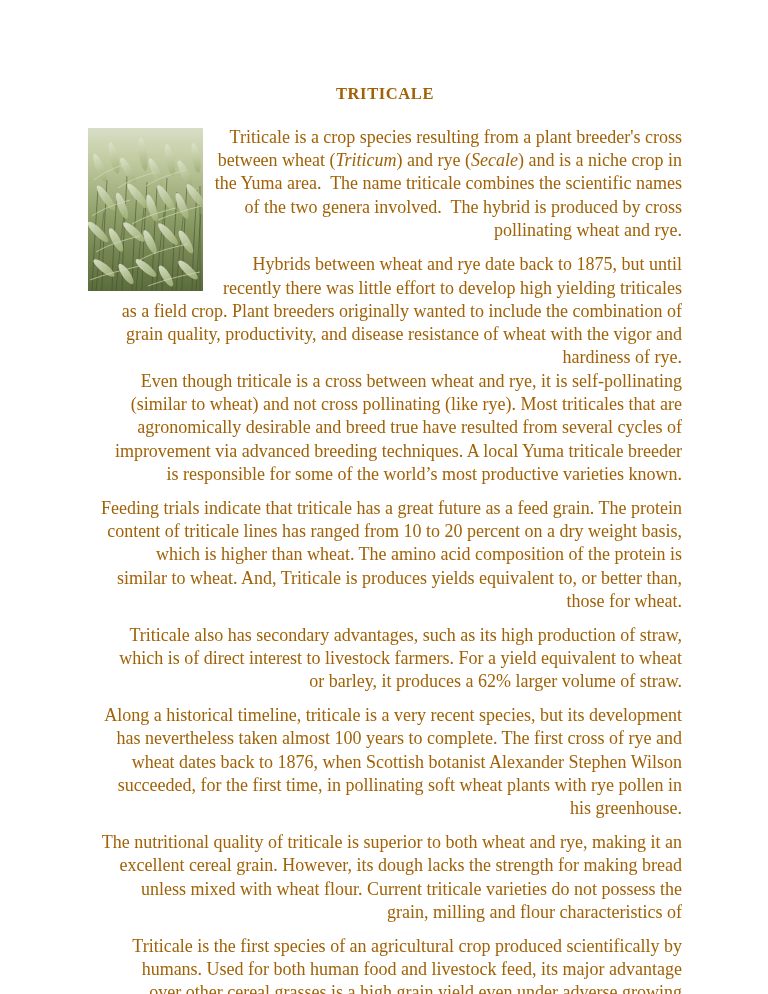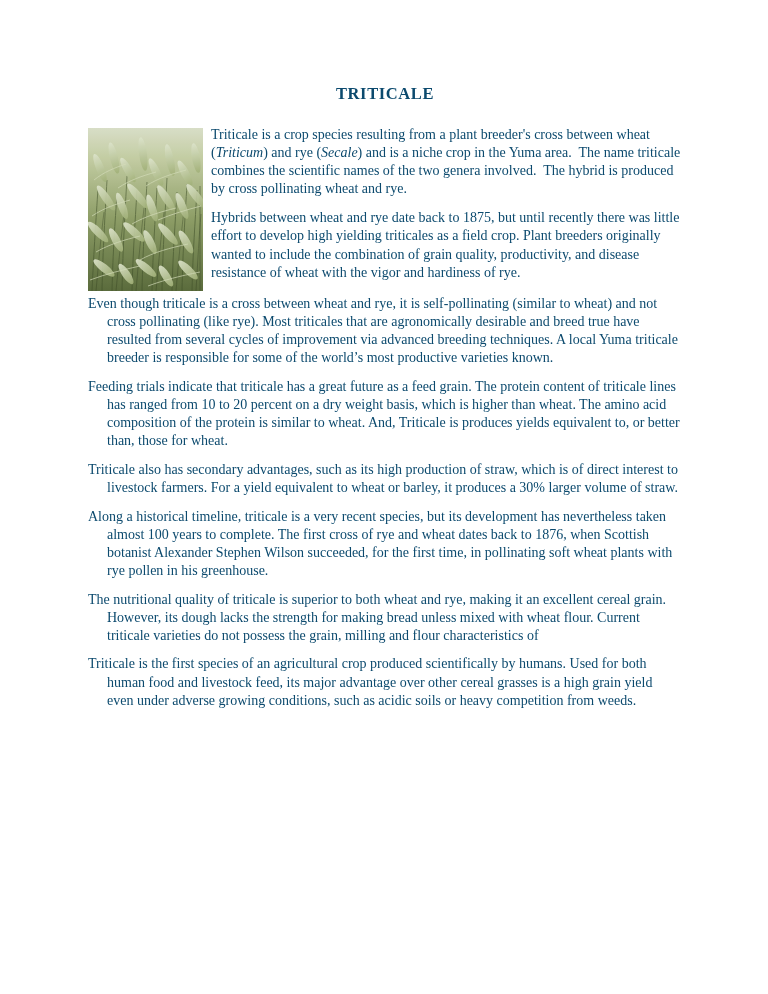--- a/index.html
+++ b/index.html
@@ -7,21 +7,21 @@
     padding: 0;
     background: #ffffff;
   }
   .page {
     position: relative;
     width: 768px;
     height: 994px;
     background: #ffffff;
     overflow: hidden;
     font-family: "Liberation Serif", "DejaVu Serif", serif;
-    color: #0c4a6e;
+    color: #a16207;
     box-sizing: border-box;
   }
   .content {
     position: absolute;
     left: 88px;
     top: 84px;
     width: 594px;
   }
   .doc-title {
     font-size: 16.5px;
@@ -39,23 +39,23 @@
     overflow: hidden;
     position: relative;
   }
   .field-photo {
     width: 100%;
     height: 100%;
     display: block;
   }
   p.body-par {
     margin: 0 0 10.5px 0;
-    font-size: 14px;
+    font-size: 18px;
     line-height: 1.295;
-    text-align: left;
+    text-align: right;
     padding-left: 19px;
     text-indent: -19px;
     hyphens: manual;
   }
   p.flow-par {
     padding-left: 0;
     text-indent: 0;
     margin-bottom: 11px;
   }
   p.body-par:last-child {
@@ -165,21 +165,21 @@
       <p class="body-par flow-par">Hybrids between wheat and rye date back to 1875, but until recently there was little effort to develop high yielding triticales as a field crop.  Plant breeders originally wanted to include the combination of grain quality, productivity, and disease resistance of wheat with the vigor and hardiness of rye.</p>
 
     </div>
 
     <p class="body-par">Even though triticale is a cross between wheat and rye, it is self-pollinating (similar to wheat) and not cross pollinating (like rye).  Most triticales that are agronomically desirable and breed true have resulted from several cycles of improvement via advanced breeding techniques.  A local Yuma triticale breeder is responsible for some of the world’s most productive varieties known.</p>
 
 
     <p class="body-par">Feeding trials indicate that triticale has a great future as a feed grain.  The protein content of triticale lines has ranged from 10 to 20 percent on a dry weight basis, which is higher than wheat.  The amino acid composition of the protein is similar to wheat.  And, Triticale is produces yields equivalent to, or better than, those for wheat.</p>
 
 
-    <p class="body-par">Triticale also has secondary advantages, such as its high production of straw, which is of direct interest to livestock farmers.  For a yield equivalent to wheat or barley, it produces a 30% larger volume of straw.</p>
+    <p class="body-par">Triticale also has secondary advantages, such as its high production of straw, which is of direct interest to livestock farmers.  For a yield equivalent to wheat or barley, it produces a 62% larger volume of straw.</p>
 
     <p class="body-par">Along a historical timeline, triticale is a very recent species, but its development has nevertheless taken almost 100 years to complete.  The first cross of rye and wheat dates back to 1876, when Scottish botanist Alexander Stephen Wilson succeeded, for the first time, in pollinating soft wheat plants with rye pollen in his greenhouse.</p>
 
     <p class="body-par">The nutritional quality of triticale is superior to both wheat and rye, making it an excellent cereal grain.  However, its dough lacks the strength for making bread unless mixed with wheat flour.  Current triticale varieties do not possess the grain, milling and flour characteristics of</p>
 
     <p class="body-par">Triticale is the first species of an agricultural crop produced scientifically by humans.  Used for both human food and livestock feed, its major advantage over other cereal grasses is a high grain yield even under adverse growing conditions, such as acidic soils or heavy competition from weeds.</p>
 
   </div>
 </div>
 

